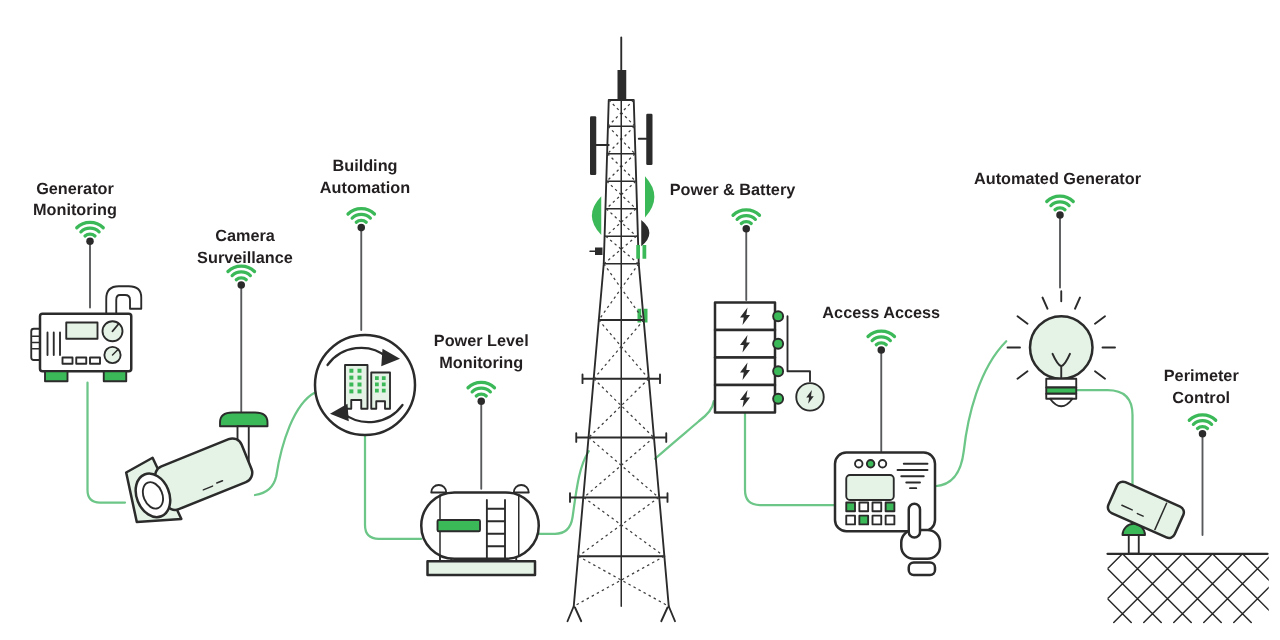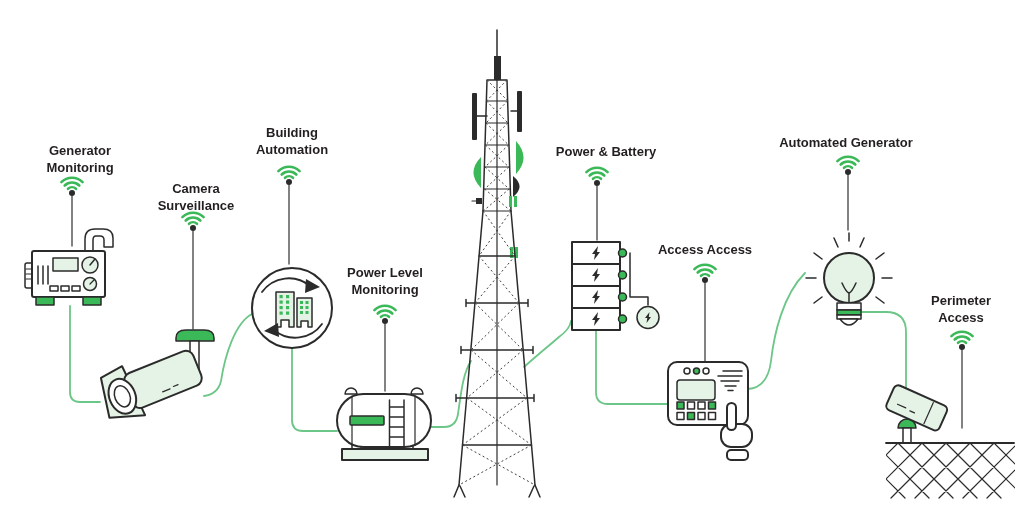--- a/index.html
+++ b/index.html
@@ -244,27 +244,27 @@
   </g>
   <g>
     <g clip-path="url(#fence-clip)">
       <path class="bar b12" d="M850,443 L905,498 M874,443 L929,498 M898,443 L953,498 M922,443 L977,498 M946,443 L1001,498 M970,443 L1025,498 M994,443 L1049,498
                                M874,443 L819,498 M898,443 L843,498 M922,443 L867,498 M946,443 L891,498 M970,443 L915,498 M994,443 L939,498 M1018,443 L963,498 M1042,443 L987,498"></path>
     </g>
     <path class="bar b18" d="M886,443 H1014"></path>
   </g>
 </svg>
 
-<div class="node-label" style="left:80px;top:142px">Generator
+<div class="node-label" style="left:60px;top:142px">Generator
 Monitoring</div>
 <div class="node-label" style="left:196px;top:180px">Camera
 Surveillance</div>
 <div class="node-label" style="left:292px;top:124px">Building
 Automation</div>
 <div class="node-label" style="left:385px;top:264px">Power Level
 Monitoring</div>
-<div class="node-label" style="left:606px;top:143px">Power &amp; Battery</div>
+<div class="node-label" style="left:586px;top:143px">Power &amp; Battery</div>
 <div class="node-label" style="left:705px;top:241px">Access Access</div>
 <div class="node-label" style="left:846px;top:134px">Automated Generator</div>
 <div class="node-label" style="left:961px;top:292px">Perimeter
-Access</div>
+Control</div>
 
 </div>
 
 </body></html>

